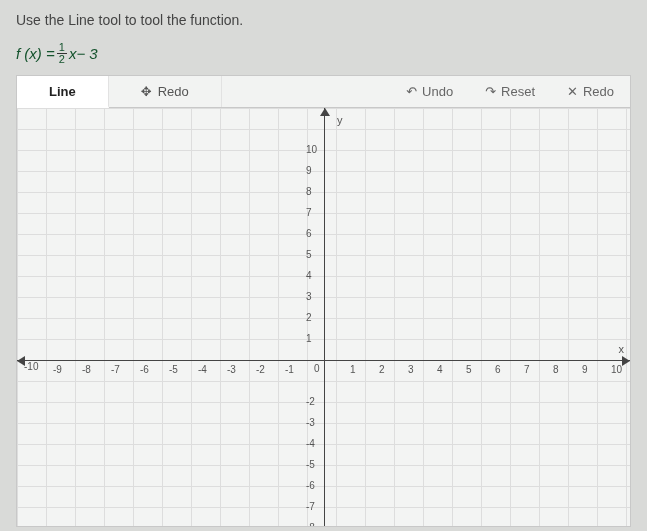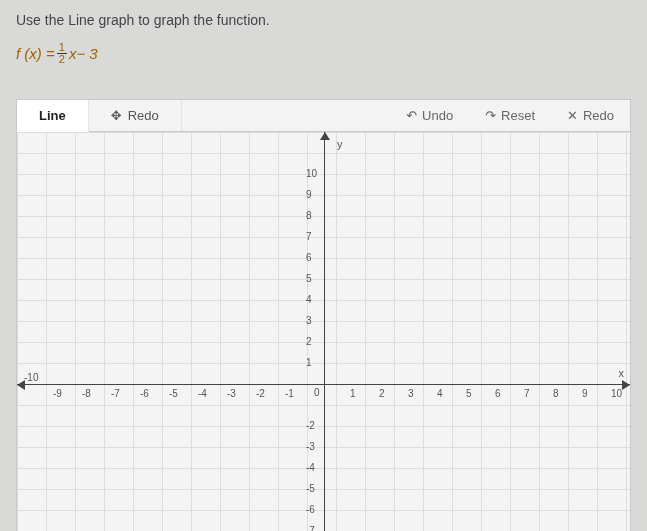--- a/index.html
+++ b/index.html
@@ -1,45 +1,45 @@
 <!DOCTYPE html>
 <html><head>
 <meta charset="utf-8">
 <style>
 * { box-sizing: border-box; margin: 0; padding: 0; }
 body { font-family: Arial, sans-serif; background: #d9dad8; width: 647px; height: 531px; padding: 12px 16px; color: #333; }
 .instruction { font-size: 14px; color: #444; margin-bottom: 14px; }
-.equation { font-size: 15px; font-style: italic; color: #a16207; margin-bottom: 34px; display: flex; align-items: center; text-align: right; }
+.equation { font-size: 15px; font-style: italic; color: #14532d; margin-bottom: 10px; display: flex; align-items: center; text-align: right; }
 .equation .fn { }
 .equation .frac { display: inline-flex; flex-direction: column; align-items: center; font-size: 11px; line-height: 1; margin: 0 2px; font-style: normal; }
 .equation .frac .num { border-bottom: 1px solid #333; padding: 0 2px; }
 .equation .frac .den { padding: 0 2px; }
 .panel { background: #f7f8f7; border: 1px solid #c8c8c8; padding: 0; width: 615px; }
 .toolbar { display: flex; border-bottom: 1px solid #c8c8c8; height: 32px; align-items: stretch; background: #f2f3f2; }
-.tool-btn { display: flex; align-items: center; justify-content: center; padding: 0 22px; font-size: 13px; border-right: 1px solid #e2e2e2; color: #555; gap: 6px; cursor: pointer; }
+.tool-btn { display: flex; align-items: center; justify-content: center; padding: 0 32px; font-size: 13px; border-right: 1px solid #e2e2e2; color: #555; gap: 6px; cursor: pointer; }
 .tool-btn.selected { background: #fff; font-weight: bold; color: #222; border-bottom: 2px solid #fff; margin-bottom: -1px; }
 .toolbar-spacer { flex: 1; }
 .action-btn { display: flex; align-items: center; padding: 0 16px; font-size: 13px; color: #666; gap: 5px; cursor: pointer; }
 .icon { display: inline-flex; align-items: center; justify-content: center; font-size: 13px; }
 .graph-wrap { position: relative; width: 613px; height: 418px; overflow: hidden; background: linear-gradient(#ddd 1px, transparent 1px) 0 0/100% 21px, linear-gradient(90deg, #ddd 1px, transparent 1px) 0 0/29px 100%, #f3f4f3; }
 .axis-x, .axis-y { position: absolute; background: #444; }
 .axis-x { height: 1px; left: 0; right: 0; top: 252px; }
 .axis-y { width: 1px; top: 0; bottom: 0; left: 307px; }
 .arrow { position: absolute; width: 0; height: 0; }
 .arrow-up { left: 303px; top: 0; border-left: 5px solid transparent; border-right: 5px solid transparent; border-bottom: 8px solid #444; }
 .arrow-right { right: 0; top: 248px; border-top: 5px solid transparent; border-bottom: 5px solid transparent; border-left: 8px solid #444; }
 .arrow-left { left: 0; top: 248px; border-top: 5px solid transparent; border-bottom: 5px solid transparent; border-right: 8px solid #444; }
 .tick-label { position: absolute; font-size: 10px; color: #555; }
 .ylabel { position: absolute; left: 320px; top: 6px; font-size: 11px; color: #555; }
 .xlabel { position: absolute; right: 6px; top: 235px; font-size: 11px; color: #555; }
 </style>
 </head>
 <body>
 
-<div class="instruction">Use the Line graph to graph the function.</div>
+<div class="instruction">Use the Line tool to tool the function.</div>
 
 <div class="equation">
   <span class="fn">f (x) = </span>
   <span class="frac">
     <span class="num">1</span>
     <span class="den">2</span>
   </span>
   <span>x</span>
   <span> − 3</span>
 </div>
@@ -88,21 +88,21 @@
         <div class="tick-label" style="left: 289px; top: 204px;">2</div>
         <div class="tick-label" style="left: 289px; top: 225px;">1</div>
         <div class="tick-label" style="left: 289px; top: 288px;">-2</div>
         <div class="tick-label" style="left: 289px; top: 309px;">-3</div>
         <div class="tick-label" style="left: 289px; top: 330px;">-4</div>
         <div class="tick-label" style="left: 289px; top: 351px;">-5</div>
         <div class="tick-label" style="left: 289px; top: 372px;">-6</div>
         <div class="tick-label" style="left: 289px; top: 393px;">-7</div>
         <div class="tick-label" style="left: 289px; top: 414px;">-8</div>
         <div class="tick-label" style="left: 297px; top: 255px;">0</div>
-        <div class="tick-label" style="left: 7px; top: 240px;">-10</div>
+        <div class="tick-label" style="left: 7px; top: 253px;">-10</div>
         <div class="tick-label" style="left: 36px; top: 256px;">-9</div>
         <div class="tick-label" style="left: 65px; top: 256px;">-8</div>
         <div class="tick-label" style="left: 94px; top: 256px;">-7</div>
         <div class="tick-label" style="left: 123px; top: 256px;">-6</div>
         <div class="tick-label" style="left: 152px; top: 256px;">-5</div>
         <div class="tick-label" style="left: 181px; top: 256px;">-4</div>
         <div class="tick-label" style="left: 210px; top: 256px;">-3</div>
         <div class="tick-label" style="left: 239px; top: 256px;">-2</div>
         <div class="tick-label" style="left: 268px; top: 256px;">-1</div>
         <div class="tick-label" style="left: 333px; top: 256px;">1</div>

